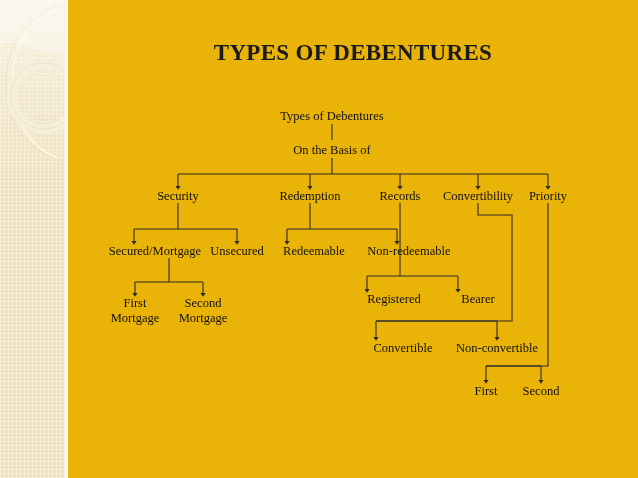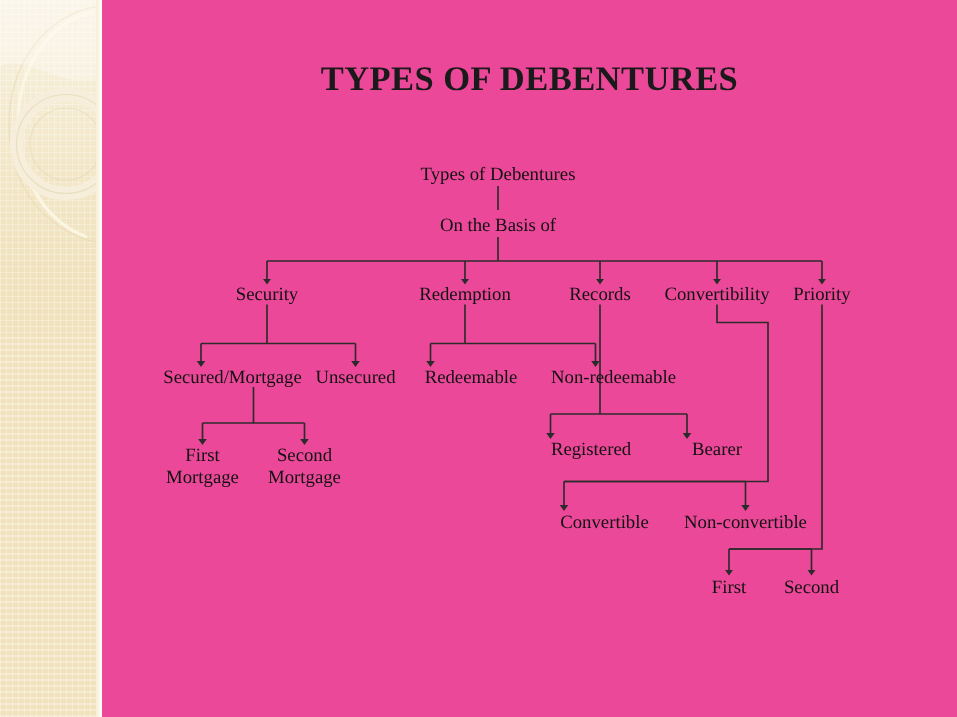--- a/index.html
+++ b/index.html
@@ -4,21 +4,21 @@
 <style>
   html, body {
     margin: 0;
     padding: 0;
     background: #ffffff;
   }
   #slide {
     position: relative;
     width: 638px;
     height: 478px;
-    background: #ec4899;
+    background: #eab308;
     overflow: hidden;
     font-family: "Liberation Serif", "DejaVu Serif", serif;
   }
 
   
   #sidebar {
     position: absolute;
     left: 0; top: 0;
     width: 68px; height: 478px;
     background:

